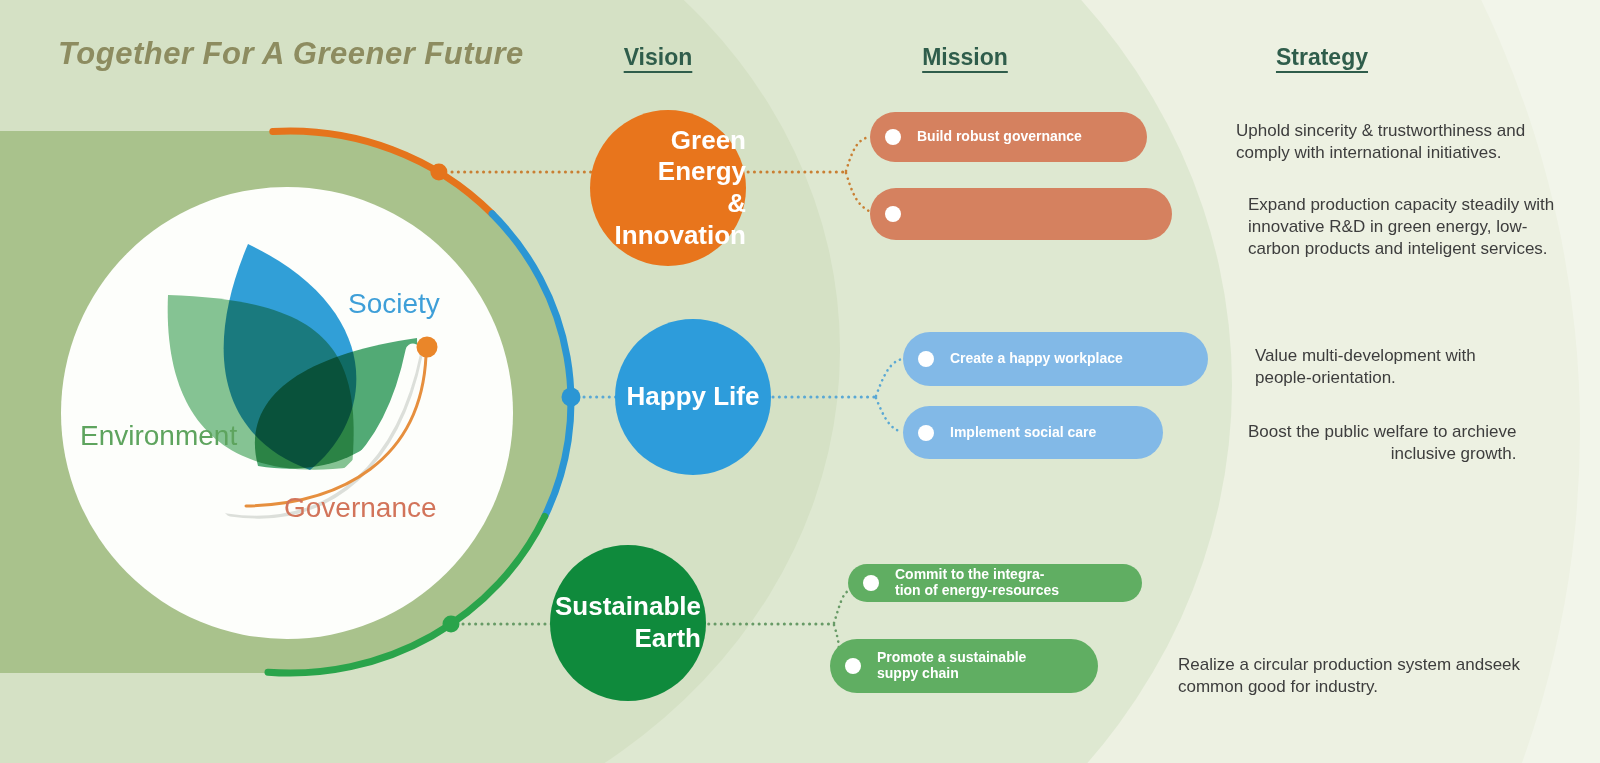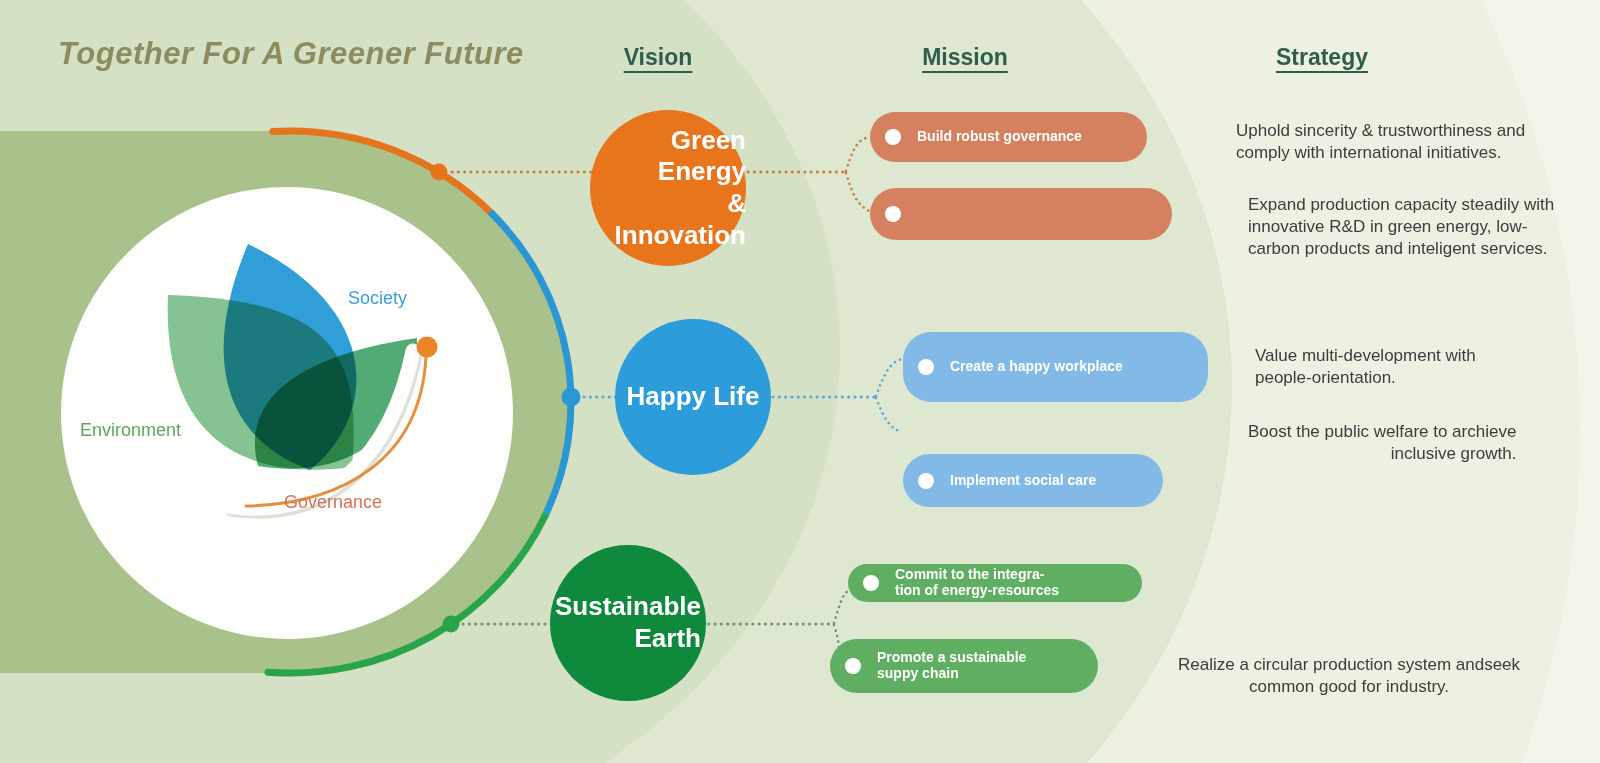--- a/index.html
+++ b/index.html
@@ -45,37 +45,37 @@
   }
   .pill .bullet{
     width:16px; height:16px; border-radius:50%; background:#ffffff;
     margin-right:16px; flex:0 0 auto;
   }
   .pill-salmon{background:#d5815f;}
   .pill-blue{background:#82b9e7;}
   .pill-green{background:#60ae62;}
   .p-a{left:870px; top:112px; width:277px; height:50px;}
   .p-b{left:870px; top:188px; width:302px; height:52px;}
-  .p-c{left:903px; top:332px; width:305px; height:70px;}
-  .p-d{left:903px; top:406px; width:260px; height:53px;margin-top:48px;}
+  .p-c{left:903px; top:332px; width:305px; height:54px;}
+  .p-d{left:903px; top:406px; width:260px; height:53px;}
   .p-e{left:848px; top:564px; width:294px; height:38px;}
   .p-f{left:830px; top:639px; width:268px; height:54px;}
 
   .strategy-text{
     position:absolute; z-index:3; font-size:17px; color:#3d3d3d;
     line-height:1.28; white-space:pre-line;
   }
   .s-1{left:1236px; top:120px;}
   .s-2{left:1248px; top:194px;}
   .s-3{left:1255px; top:345px;}
   .s-4{left:1248px; top:421px;text-align:right;}
   .s-5{left:1210px; top:570px;}
-  .s-6{left:1178px; top:654px;text-align:center;}
+  .s-6{left:1178px; top:654px;}
 
-  .logo-label{position:absolute; z-index:3; font-size:18px; font-weight:500;}
+  .logo-label{position:absolute; z-index:3; font-size:28px; font-weight:500;}
   .l-society{left:348px; top:288px; color:#3e9fd8;}
   .l-environment{left:80px; top:420px; color:#5ea45e;}
   .l-governance{left:284px; top:492px; color:#d2745a;}
 </style>
 </head>
 <body>
 
 <div class="stage">
 
   <div class="bg-ellipse e3"></div>

